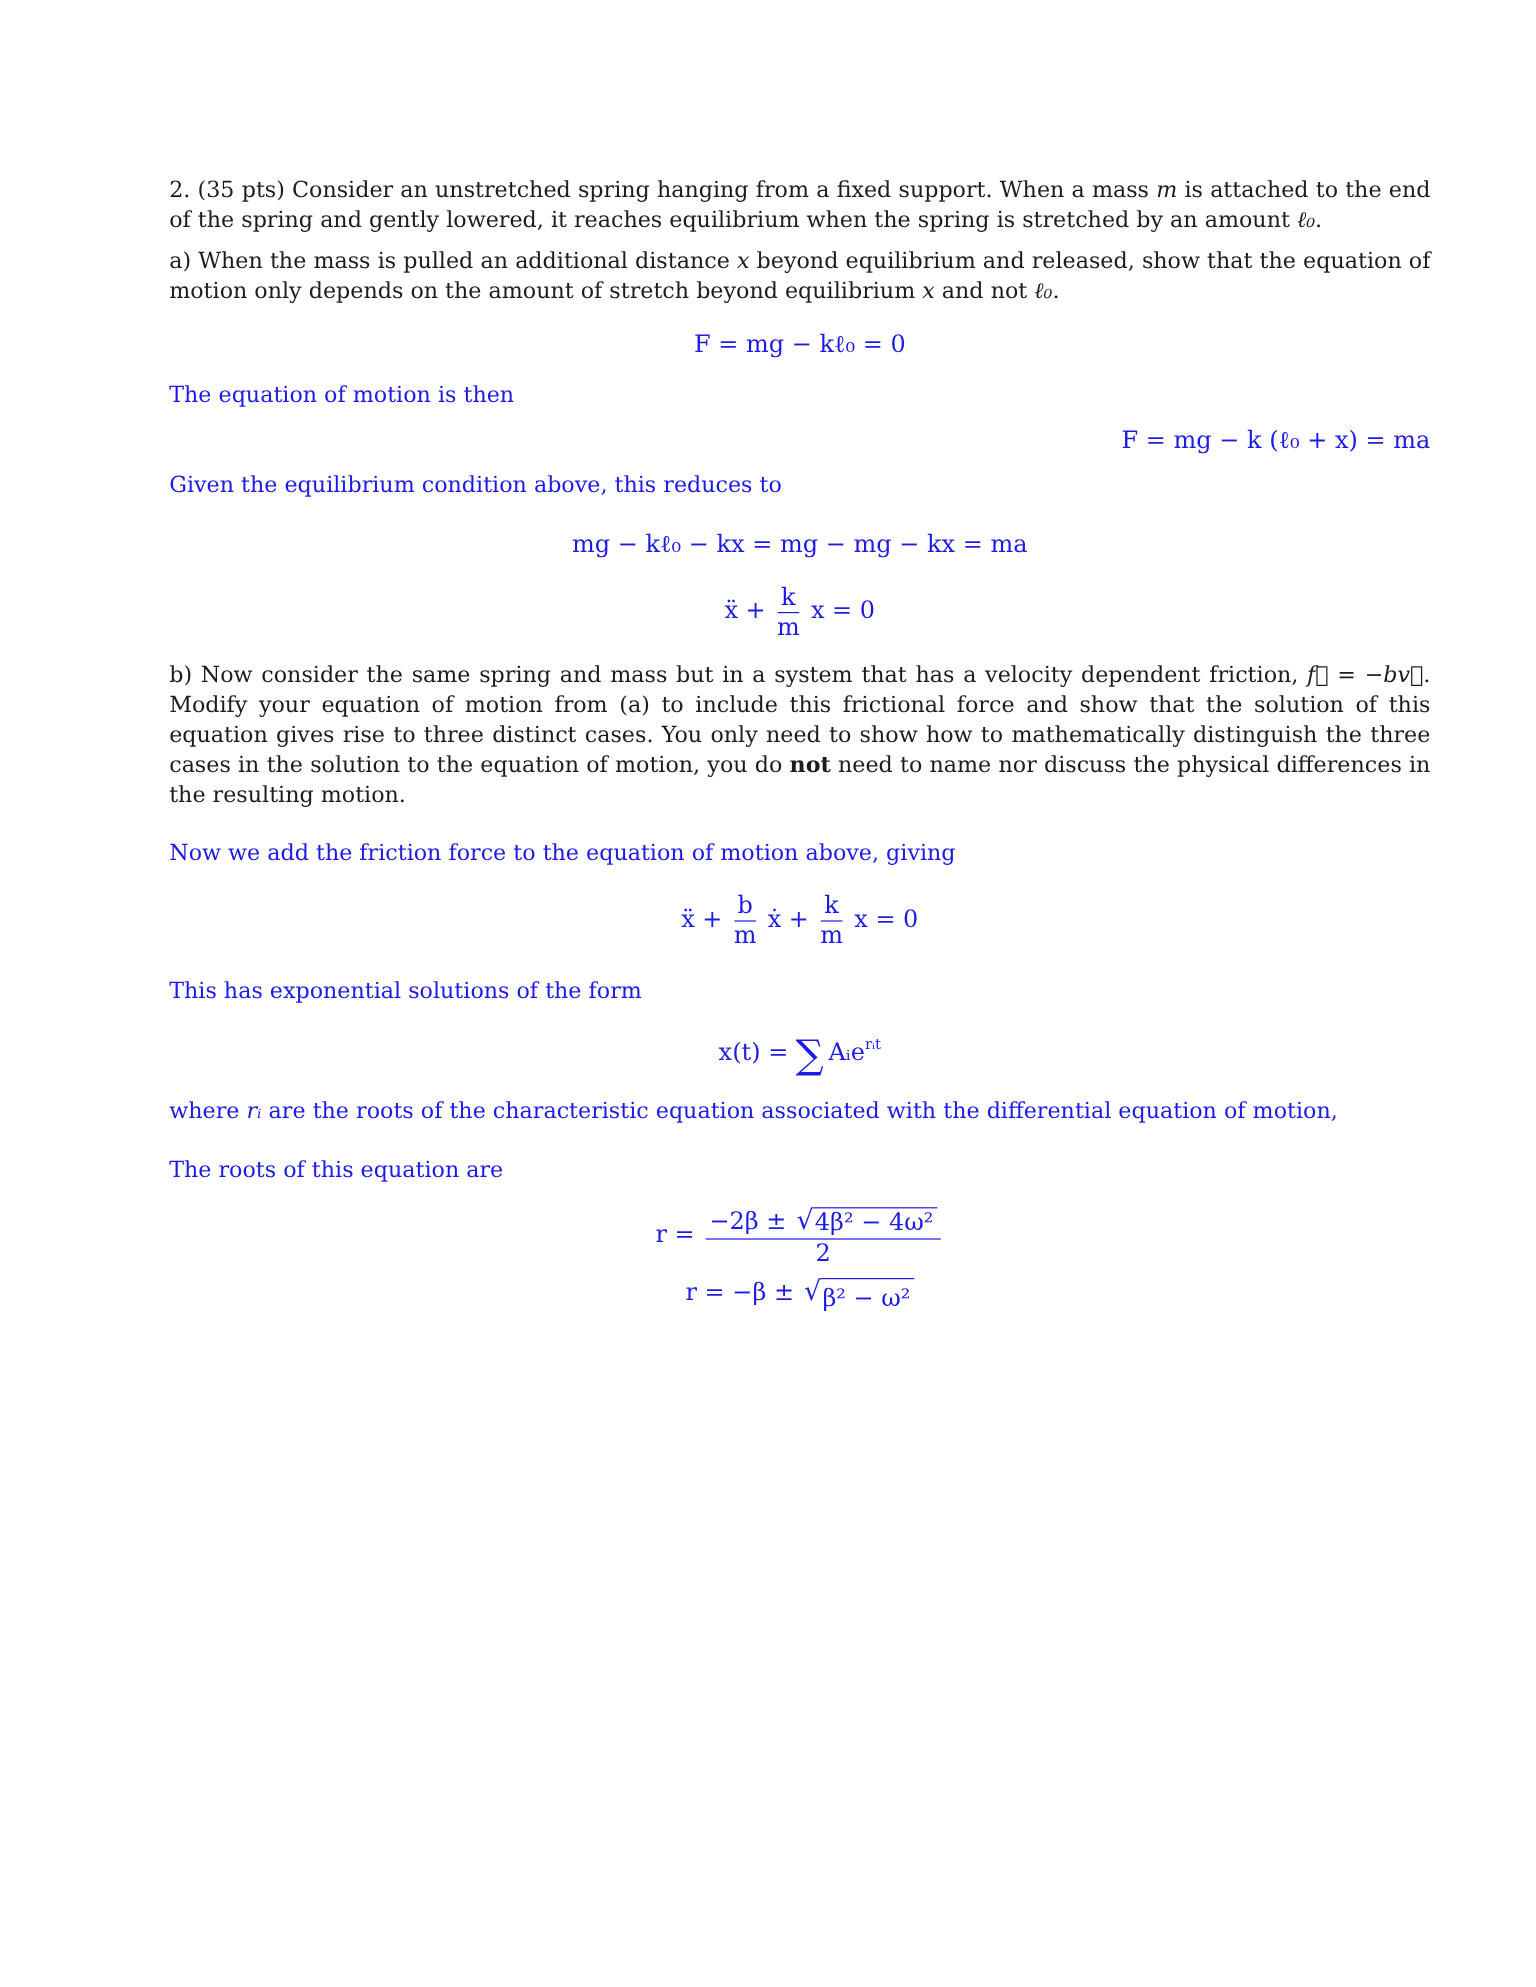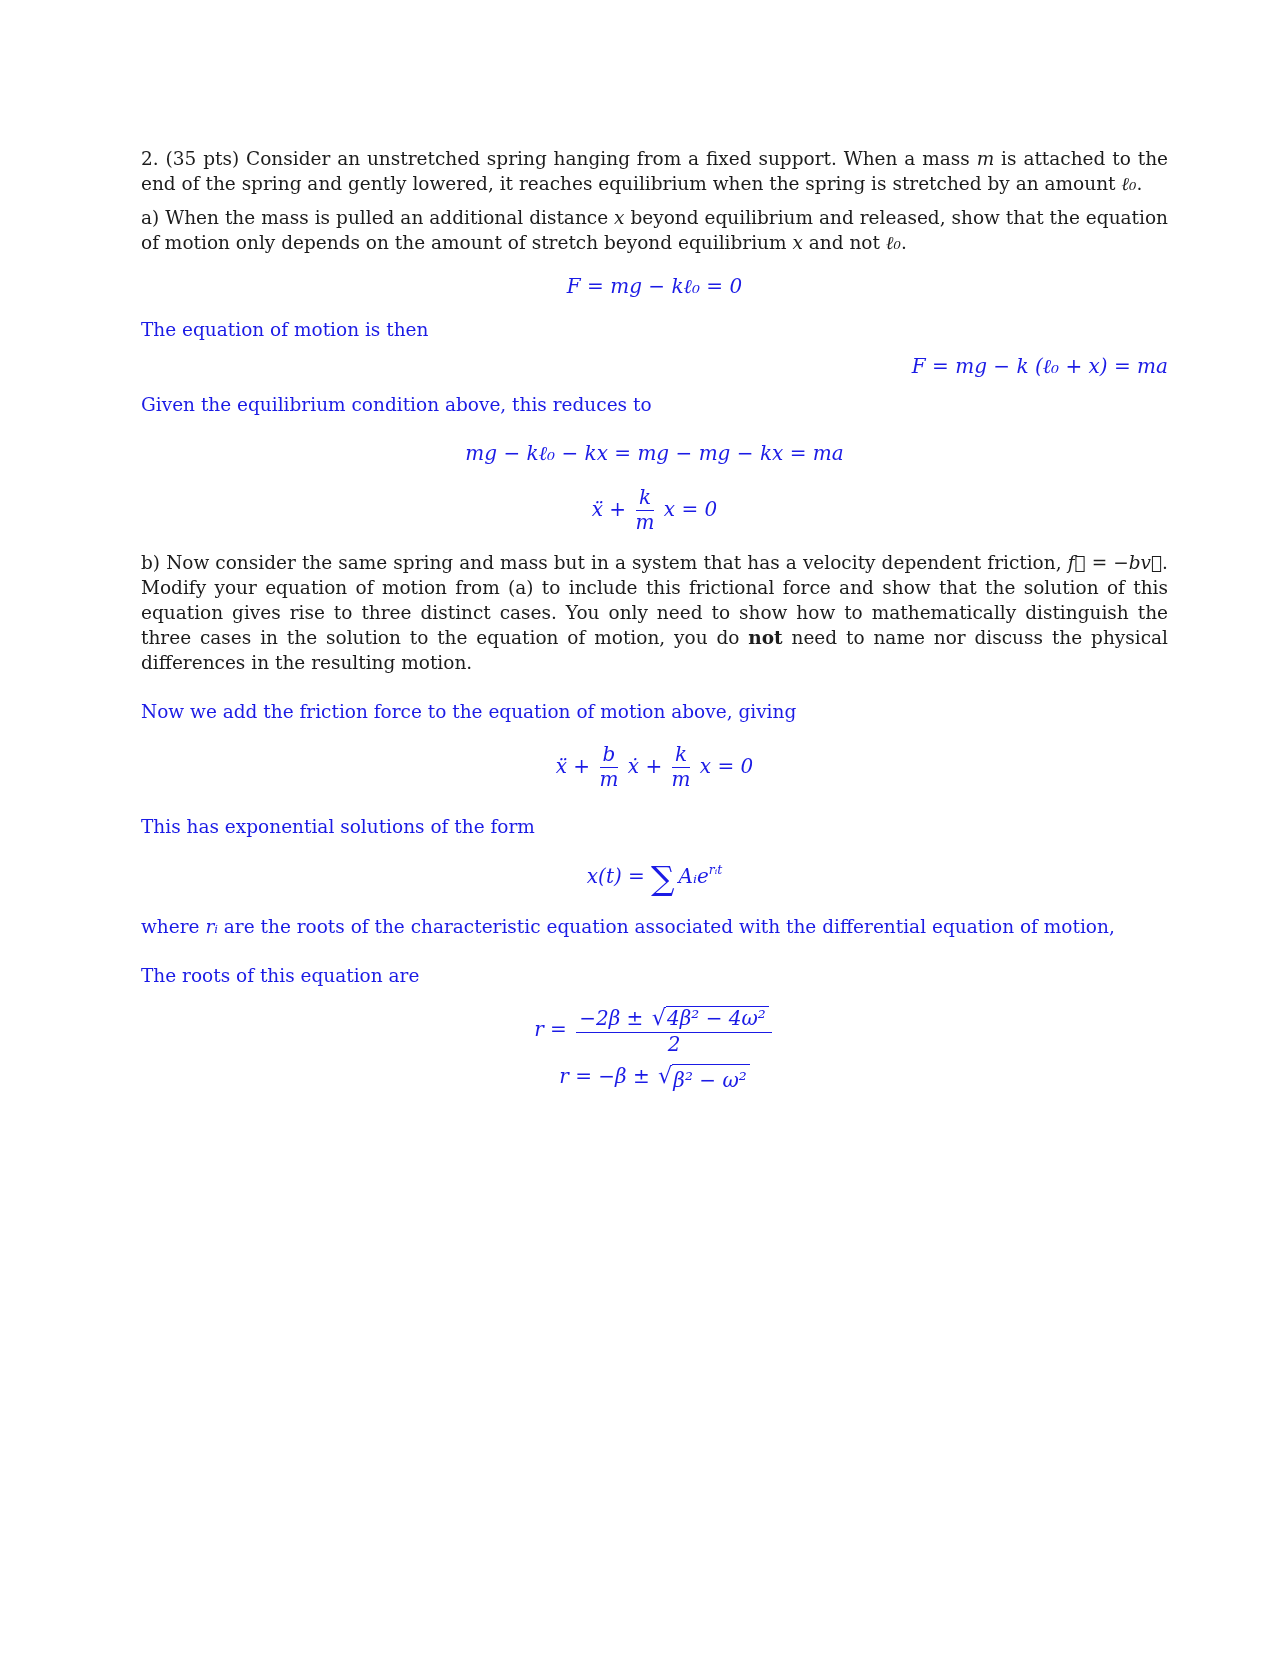--- a/index.html
+++ b/index.html
@@ -7,21 +7,21 @@
     position:relative;
     width:1280px;height:1656px;
     background:#ffffff;
     overflow:hidden;
     font-family:"DejaVu Serif", serif;
     color:#1c1c1c;
     box-sizing:border-box;
   }
   .content{
     box-sizing:border-box;
-    padding:146px 112px 0 141px;
+    padding:146px 88px 0 141px;
   }
   p.body{
     font-size:18.5px;
     line-height:25px;
     text-align:justify;
     margin:0;
   }
   p.body + p.body{margin-top:9px;}
   .sol{
     color:var(--blue,#1b1be5);
@@ -33,21 +33,21 @@
   .mi{font-style:italic;}
   .bf{font-weight:bold;margin-top:32px;}
   .eq{
     color:var(--blue,#1b1be5);
     font-size:20px;
     line-height:28px;
     text-align:center;
     margin:17px 0;
   }
   .eq.tight{margin:10px 0;text-align:right;}
-  .eq .math, .math{font-style:italic;}
+  .eq .math, .math{}
   .frac{
     display:inline-flex;
     flex-direction:column;
     align-items:center;
     vertical-align:middle;
     line-height:1.08;
     margin:0 3px;
   }
   .frac .num{border-bottom:1.4px solid currentColor;padding:0 3px 1px 3px;}
   .frac .den{padding-top:1px;}

